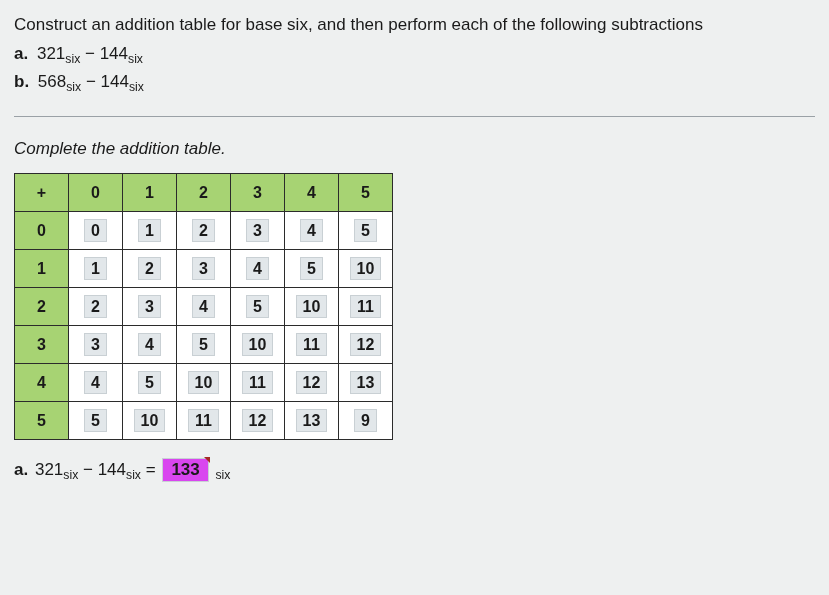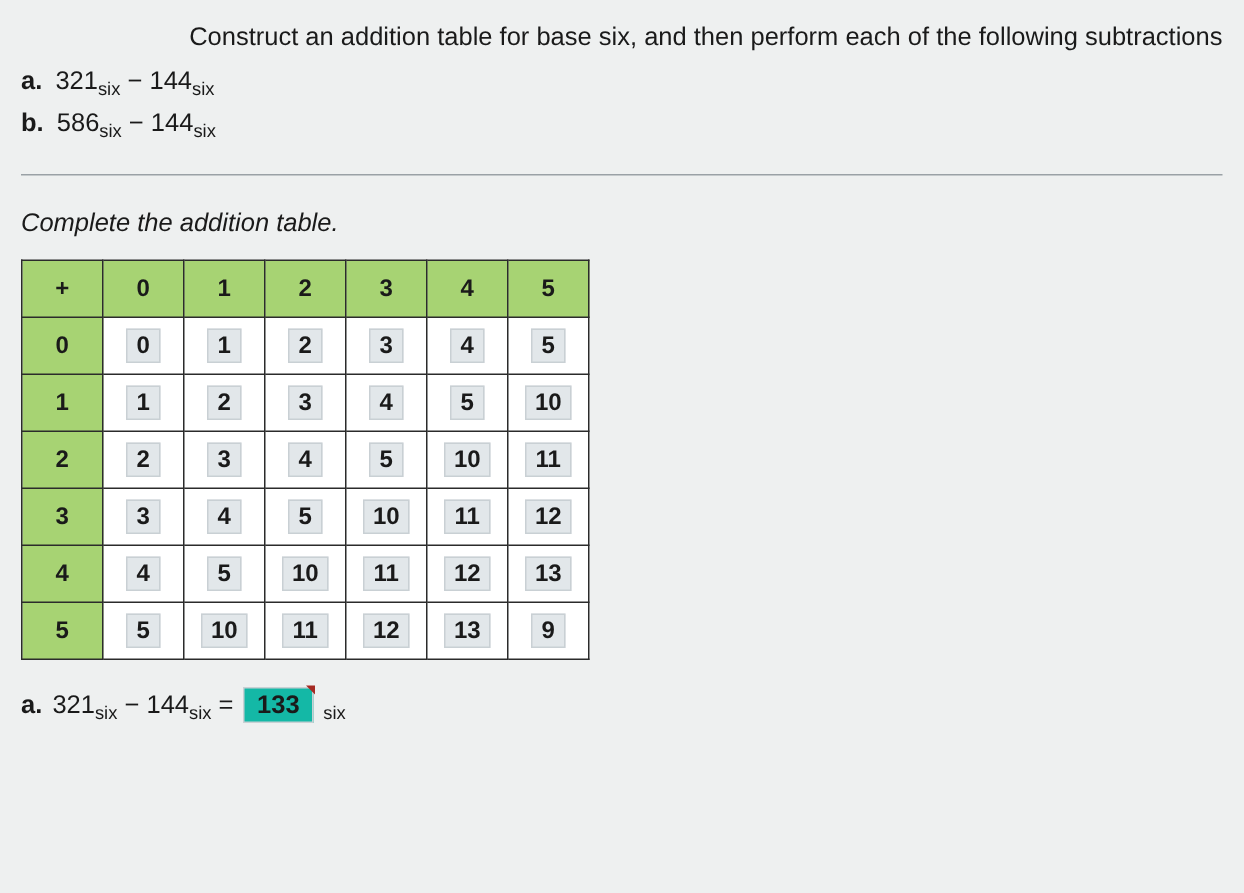--- a/index.html
+++ b/index.html
@@ -7,21 +7,21 @@
     margin: 0;
     padding: 12px 14px;
     font-family: Arial, Helvetica, sans-serif;
     font-size: 17px;
     color: #1a1a1a;
     background: #eef0f0;
     width: 829px;
     height: 595px;
     overflow: hidden;
   }
-  .intro { line-height: 1.5; text-align: right; }
+  .intro { line-height: 1.5; }
   .prob { margin-top: 6px; }
   .prob .lab { font-weight: bold; margin-right: 4px; }
   .sub { font-size: 0.72em; vertical-align: sub; }
   hr.divider {
     border: none;
     border-top: 1px solid #9aa1a6;
     margin: 22px 0 22px 0;
   }
   .section-title { margin-bottom: 14px; font-style: italic; }
   table.add {
@@ -50,21 +50,21 @@
     padding: 1px 6px;
     border: 1px solid #c9d0d4;
     line-height: 1.2;
     min-width: 22px;
     text-align: center;
   }
   .ansline { font-size: 17px; }
   .ansline .lab { font-weight: bold; margin-right: 2px; }
   .ansbox {
     display: inline-block;
-    background: #14b8a6;
+    background: #d946ef;
     padding: 1px 8px;
     border: 1px solid #c9d0d4;
     margin: 0 2px;
     font-weight: bold;
     position: relative;
   }
   .ansbox::after{
     content:"";
     position:absolute;
     top:-2px; right:-2px;
@@ -80,21 +80,21 @@
 
 <div class="prob">
   <span class="lab">a.</span>
   <span>321</span><span class="sub">six</span>
   <span>−</span>
   <span>144</span><span class="sub">six</span>
 </div>
 
 <div class="prob">
   <span class="lab">b.</span>
-  <span>586</span><span class="sub">six</span>
+  <span>568</span><span class="sub">six</span>
   <span>−</span>
   <span>144</span><span class="sub">six</span>
 </div>
 
 <hr class="divider">
 
 <div class="section-title">Complete the addition table.</div>
 
 <table class="add">
   <tbody>

